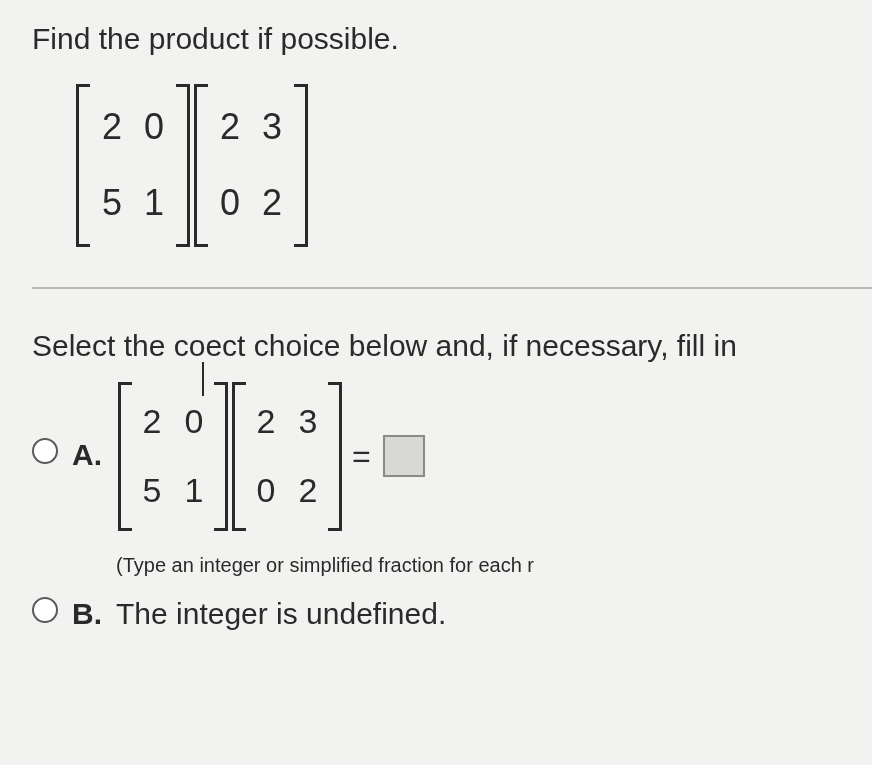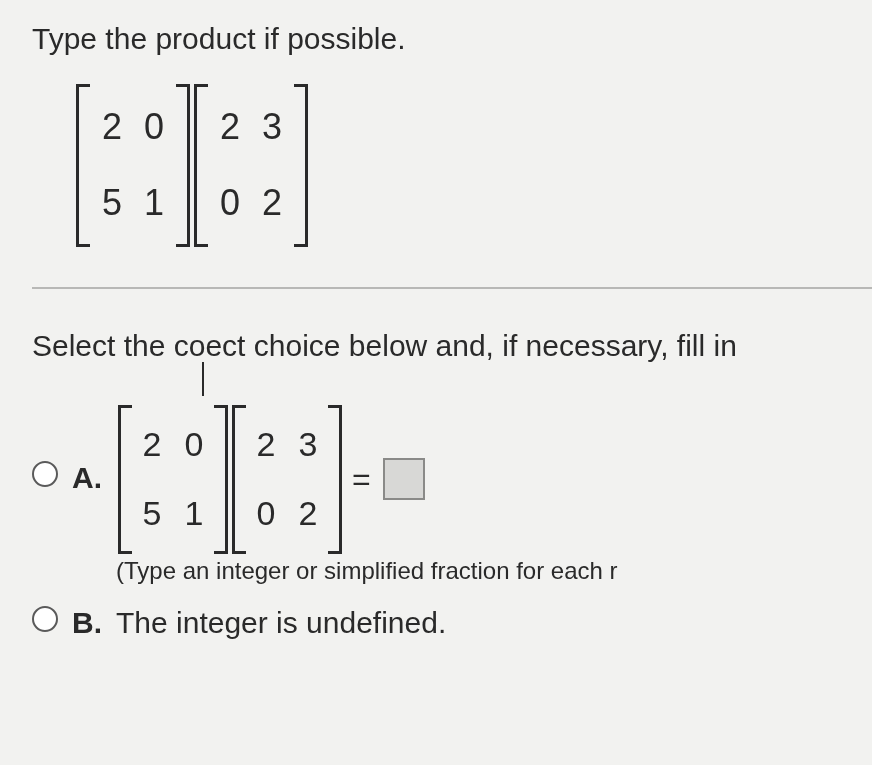--- a/index.html
+++ b/index.html
@@ -49,21 +49,21 @@
     font-size: 34px;
   }
   .mcells span { text-align: center; min-width: 24px; }
   .divider {
     border: none;
     border-top: 2px solid #b8b8b6;
     margin: 26px 0 36px 0;
     width: 100%;
   }
   .subprompt {
-    margin-bottom: 38px;
+    margin-bottom: 15px;
   }
   .caret {
     display: inline-block;
     width: 0;
     position: relative;
   }
   .caret::after {
     content: "";
     position: absolute;
     left: -3px;
@@ -107,31 +107,31 @@
     font-size: 32px;
     margin: 0 12px 0 8px;
   }
   .answer-box {
     width: 42px;
     height: 42px;
     border: 2px solid #8a8a88;
     background: #d8d8d6;
   }
   .hint {
-    margin-top: 0;
-    font-size: 24px;
+    margin-top: 20px;
+    font-size: 20px;
   }
   .big-row .mcells { font-size: 36px; padding: 18px 10px; row-gap: 26px; }
 </style>
 </head>
 <body>
 
 <div class="page">
 
-  <div class="qtext">Type the product if possible.</div>
+  <div class="qtext">Find the product if possible.</div>
 
   <div class="matrix-row big-row">
     <div class="matrix">
       <div class="bracket left"></div>
       <div class="mcells">
         <span>2</span>
         <span>0</span>
         <span>5</span>
         <span>1</span>
       </div>

